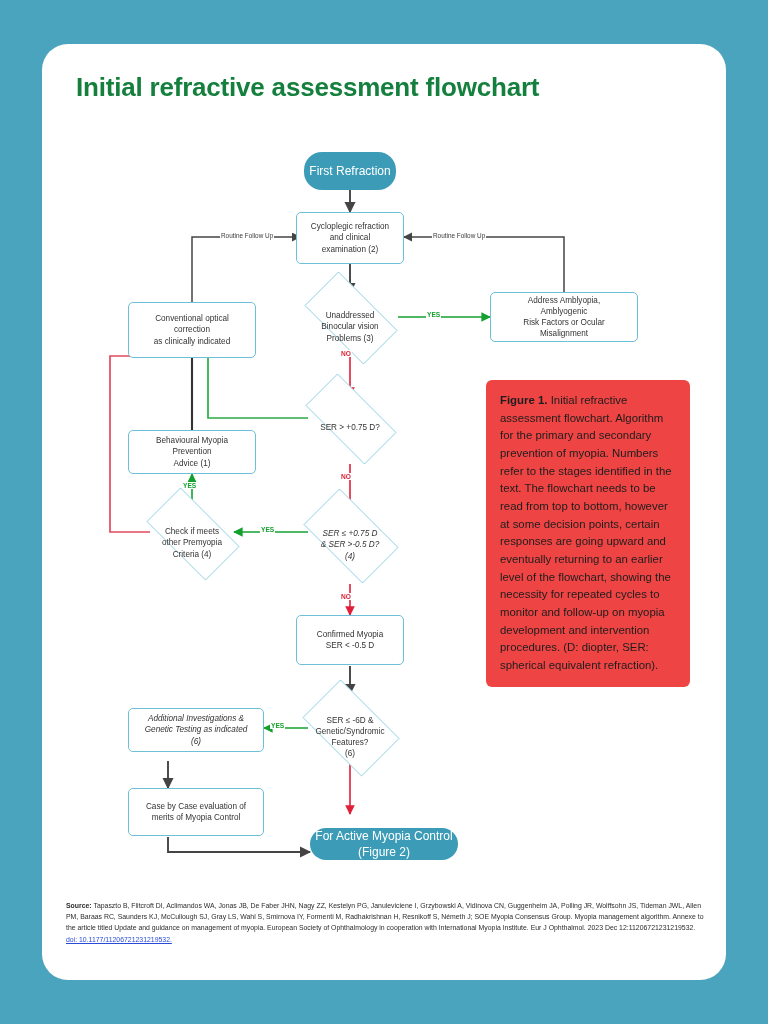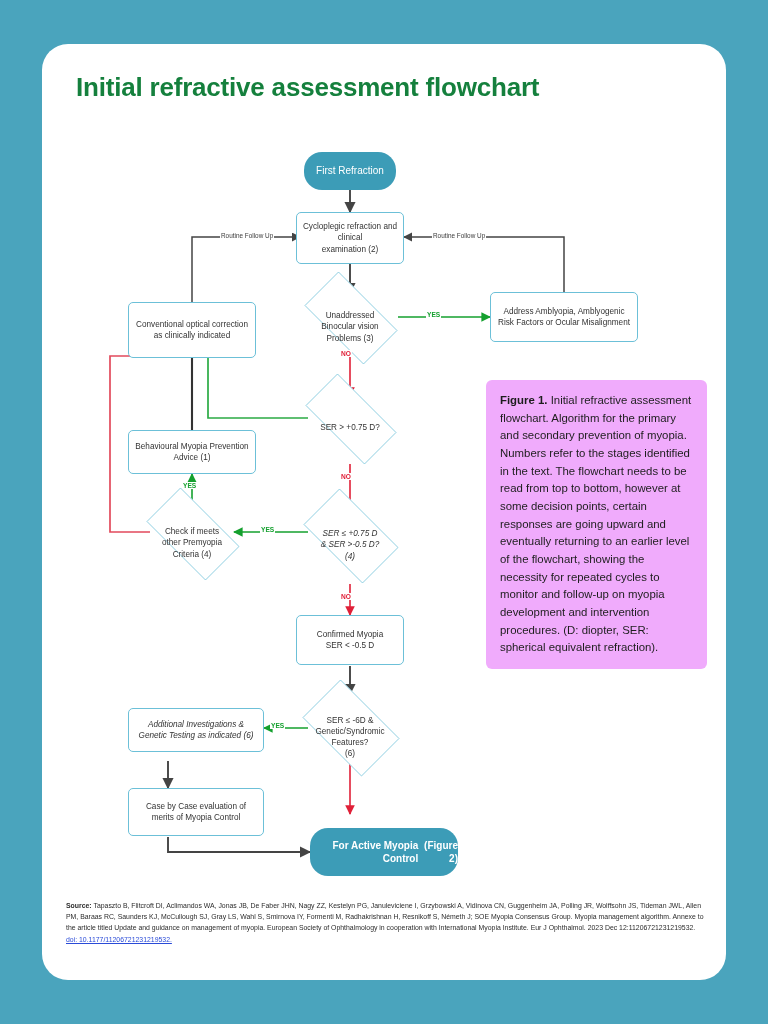--- a/index.html
+++ b/index.html
@@ -32,29 +32,28 @@
     text-align:center;
     color:#333333;
     font-size:8.2px;
     line-height:1.35;
     z-index:3;
   }
   .box{
     background:#ffffff;
     border:1px solid #6cc0d8;
     border-radius:5px;
-    padding:3px 5px;
+    padding:3px 13px;
   }
   .pill{
     background:#3c9cb7;
     border:none;
     border-radius:18px;
     color:#ffffff;
-    font-size:10px;
-    text-align:right;
+    font-size:12px;
   }
   .diamond{
     background:transparent;
     border:none;
   }
   .diamond .dshape{
     position:absolute;left:0;top:0;width:100%;height:100%;
     background:#ffffff;
     border:1px solid #6cc0d8;
     transform:rotate(45deg) scale(0.707);
@@ -71,22 +70,22 @@
     background:#ffffff;
     padding:0 1px;
   }
   .elabel.rfu{font-weight:normal;font-size:6.4px;color:#3b3b3b;}
   .elabel.yes{color:#14a02e;}
   .elabel.no{color:#e02038;}
   
   #caption{
     position:absolute;
     left:444px;top:336px;
-    width:221px;
-    background:#f0abfc;
+    width:204px;
+    background:#ef4444;
     border-radius:6px;
     padding:12px 14px;
     box-sizing:border-box;
     font-size:11.4px;
     line-height:1.55;
     color:#1d1d1d;
     z-index:5;
   }
   #caption b{font-weight:bold;}
   
@@ -234,21 +233,21 @@
     <div class="node box" style="left:86px;top:664px;width:136px;height:44px;flex-direction:column;font-style:italic;">
       <span>Additional Investigations &amp;</span>
       <span>Genetic Testing as indicated (6)</span>
     </div>
 
     <div class="node box" style="left:86px;top:744px;width:136px;height:48px;flex-direction:column;">
       <span>Case by Case evaluation of</span>
       <span>merits of Myopia Control</span>
     </div>
 
-    <div class="node pill" style="left:268px;top:784px;width:148px;height:48px;flex-direction:row;font-weight:bold;">
+    <div class="node pill" style="left:268px;top:784px;width:148px;height:32px;flex-direction:column;">
       <span>For Active Myopia Control</span>
       <span>(Figure 2)</span>
     </div>
 
     <div class="elabel rfu" style="left:178px;top:188px;">Routine Follow Up</div>
     <div class="elabel rfu" style="left:390px;top:188px;">Routine Follow Up</div>
     <div class="elabel yes" style="left:384px;top:267px;">YES</div>
     <div class="elabel no" style="left:298px;top:306px;">NO</div>
     <div class="elabel no" style="left:298px;top:429px;">NO</div>
     <div class="elabel yes" style="left:218px;top:482px;">YES</div>

